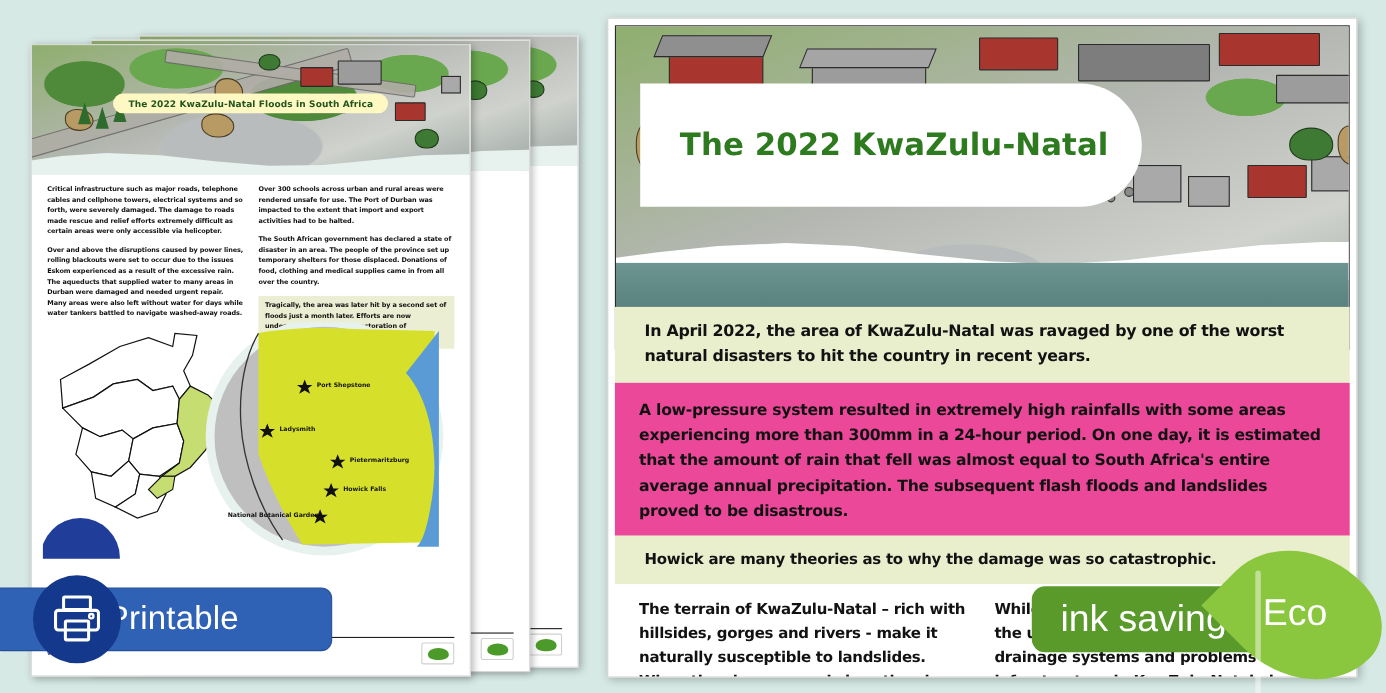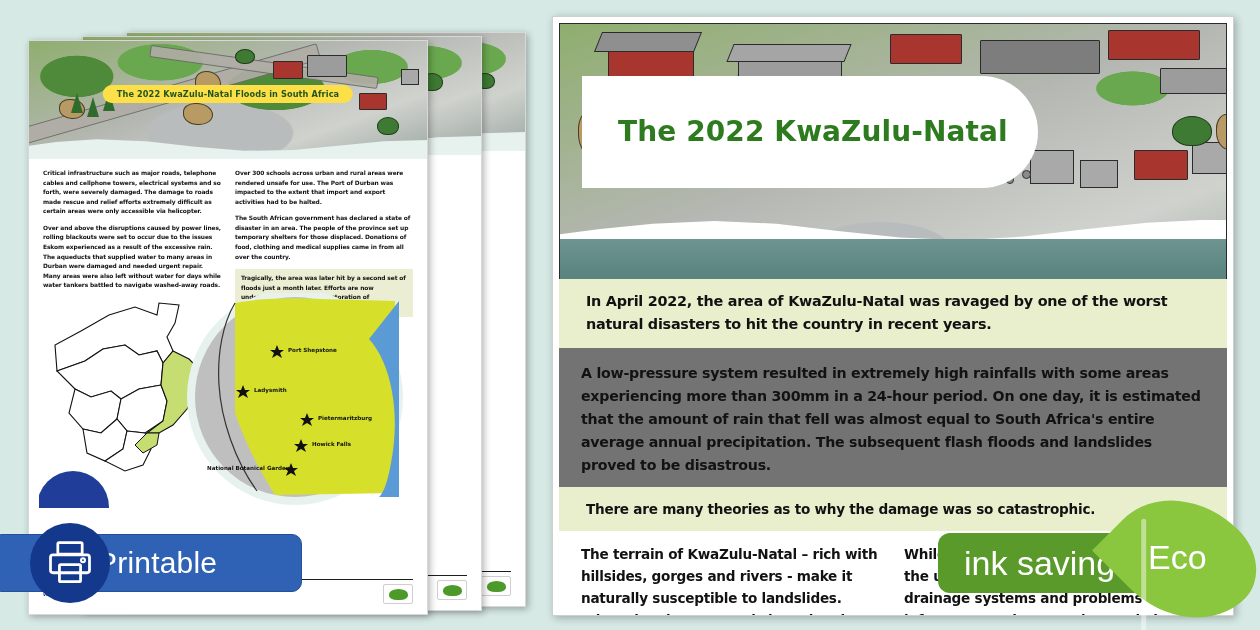--- a/index.html
+++ b/index.html
@@ -62,21 +62,21 @@
   .pc-front { left: 6px;   top: 22px; width: 400px; height: 575px; }
 
   .t-banner { position: absolute; left: 0; right: 0; top: 0; height: 118px; overflow: hidden; }
   .t-banner .wave {
     position: absolute; left: -6px; right: -6px; bottom: -4px; height: 34px;
     background: #e7f1ee;
     clip-path: polygon(0% 52%, 8% 38%, 18% 30%, 30% 36%, 42% 52%, 54% 64%, 66% 62%, 78% 48%, 88% 36%, 100% 32%, 100% 100%, 0% 100%);
   }
   .t-title-pill {
     position: absolute; left: 50%; transform: translateX(-50%); top: 44px;
-    background: #fde047; border-radius: 20px; padding: 4px 14px;
+    background: #fef9c3; border-radius: 20px; padding: 4px 14px;
     font-size: 8.2px; font-weight: 700; color: #24551f; white-space: nowrap;
     letter-spacing: .1px; font-family: "DejaVu Sans", sans-serif;
   }
   .t-body { position: absolute; left: 0; right: 0; top: 118px; bottom: 0; padding: 10px 14px 0 14px; }
   .t-cols { display: flex; gap: 14px; }
   .t-col { width: 50%; }
   .t-p {
     font-size: 5.9px; line-height: 1.62; color: #111; margin-bottom: 7px;
     font-family: "DejaVu Sans", sans-serif; font-weight: 700;
     letter-spacing: -.1px; text-align: left;
@@ -116,21 +116,21 @@
     background: #ffffff; border-radius: 0 56px 56px 0;
     display: flex; flex-direction: column; justify-content: center; padding-left: 36px;
   }
   .bp-title {
     font-family: "DejaVu Sans", sans-serif; font-weight: 700;
     font-size: 28px; line-height: 1.28; color: #2d7a1f; letter-spacing: .1px;
   }
 
   .bp-body { position: absolute; left: 6px; right: 6px; top: 262px; bottom: 6px; }
   .band { background: #e9eecd; padding: 11px 27px; }
-  .plain { background: #737373; padding: 14px 22px 10px 22px; }
+  .plain { background: #ec4899; padding: 14px 22px 10px 22px; }
   .bp-text {
     font-family: "DejaVu Sans", sans-serif; font-weight: 700;
     font-size: 14.2px; line-height: 1.62; color: #121212; letter-spacing: -.25px;
   }
   .bp-lead { font-size: 14.4px; }
   .bp-sub { font-size: 13.6px; font-weight: 700; }
   .bp-cols { display: flex; gap: 22px; padding: 12px 22px 0 22px; }
   .bp-col { width: 50%; }
   .bp-col .bp-text { font-size: 13.6px; line-height: 1.63; margin-bottom: 12px; }
 
@@ -382,21 +382,21 @@
     </div>
 
     <div class="bp-body">
       <div class="band">
         <p class="bp-text bp-lead">In April 2022, the area of KwaZulu-Natal was ravaged by one of the worst natural disasters to hit the country in recent years.</p>
       </div>
       <div class="plain">
         <p class="bp-text">A low-pressure system resulted in extremely high rainfalls with some areas experiencing more than 300mm in a 24-hour period. On one day, it is estimated that the amount of rain that fell was almost equal to South Africa's entire average annual precipitation. The subsequent flash floods and landslides proved to be disastrous.</p>
       </div>
       <div class="band">
-        <p class="bp-text bp-sub">There are many theories as to why the damage was so catastrophic.</p>
+        <p class="bp-text bp-sub">Howick are many theories as to why the damage was so catastrophic.</p>
       </div>
       <div class="bp-cols">
         <div class="bp-col">
           <p class="bp-text">The terrain of KwaZulu-Natal – rich with hillsides, gorges and rivers - make it naturally susceptible to landslides. When the air pressure is low, the air, carrying moisture from the ocean currents, is free to rise. As it hits the cool mountain air, the water vapour condenses and high rainfall is inevitable.</p>
         </div>
         <div class="bp-col">
           <p class="bp-text">While climate change can be blamed for the unusual amount of rainfall, the poor drainage systems and problems with infrastructure in KwaZulu-Natal also played a part in the damage experienced.</p>
 
         </div>
       </div>

